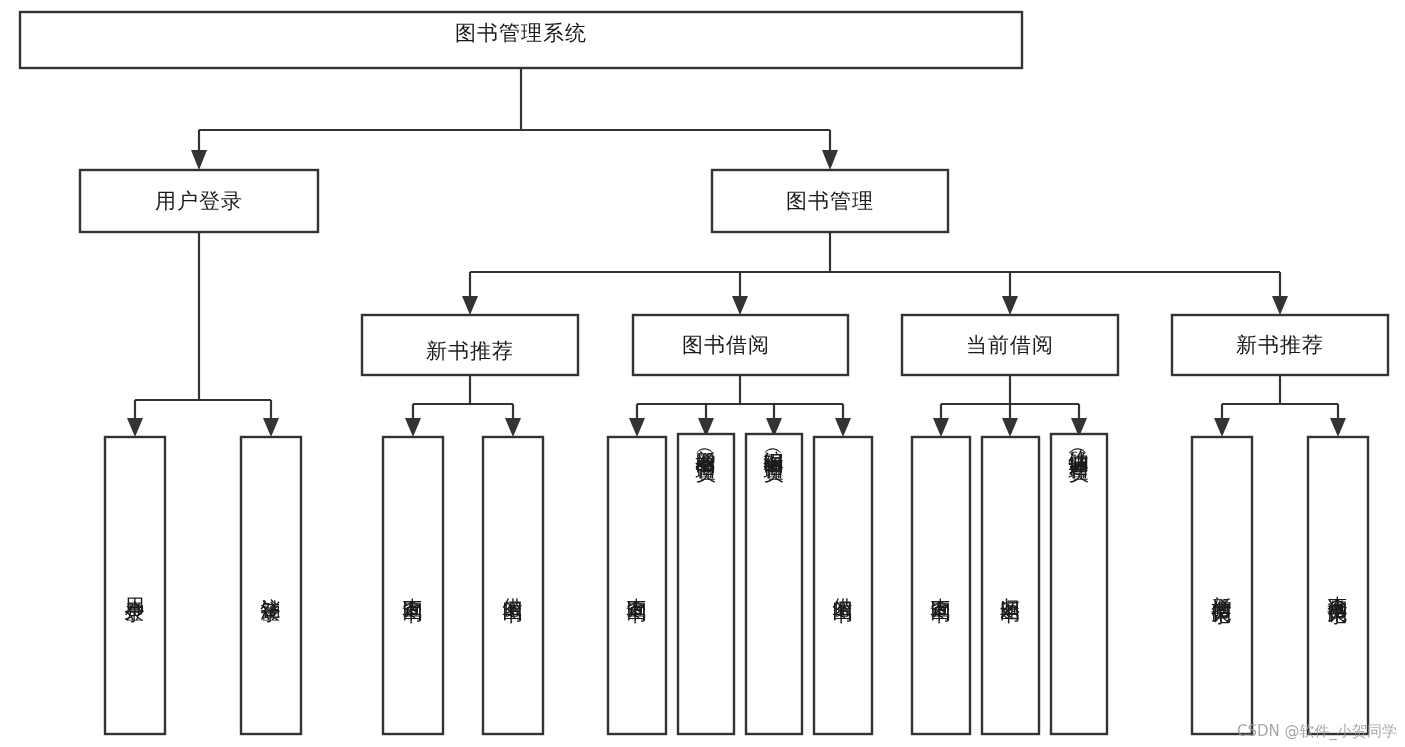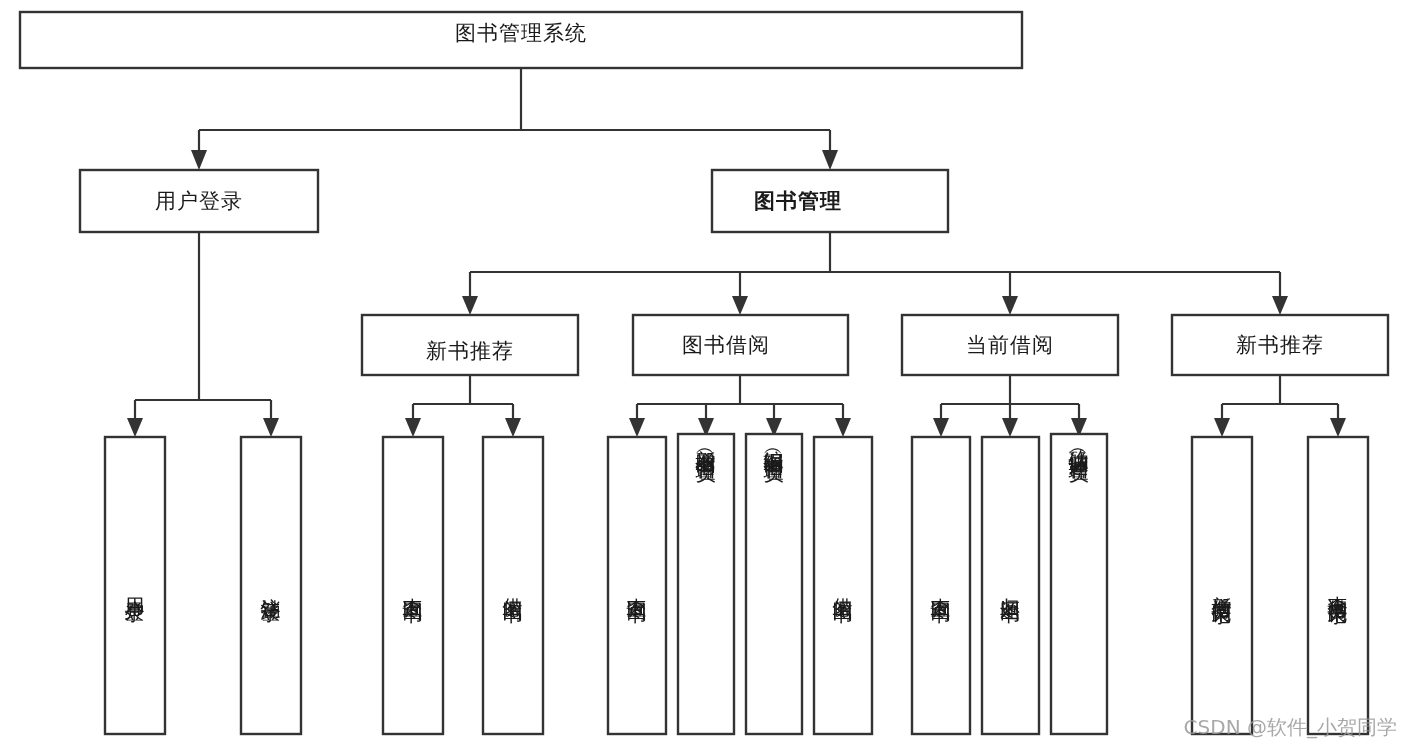--- a/index.html
+++ b/index.html
@@ -69,21 +69,21 @@
     font-size: 21px;
     color: #1a1a1a;
     white-space: nowrap;
     letter-spacing: 1px;
   }
   #watermark {
     position: absolute;
     right: 8px;
     bottom: 6px;
     font-family: "DejaVu Sans", "Liberation Sans", sans-serif;
-    font-size: 20px;
+    font-size: 15px;
     color: #9a9a9a;
     opacity: 0.85;
     white-space: nowrap;
     pointer-events: none;
   }
 </style>
 </head>
 <body>
 
 <div id="diagram-root">
@@ -194,21 +194,21 @@
   </svg>
 
   <div class="hlabel-wrap" style="left:20px; top:12px; width:1002px; height:42px;">
     <span class="hlabel-text">图书管理系统</span>
   </div>
 
   <div class="hlabel-wrap" style="left:80px; top:170px; width:238px; height:62px;">
     <span class="hlabel-text">用户登录</span>
   </div>
 
-  <div class="hlabel-wrap" style="left:680px; top:170px; width:236px; height:62px;font-weight:bold;">
+  <div class="hlabel-wrap" style="left:712px; top:170px; width:236px; height:62px;">
     <span class="hlabel-text">图书管理</span>
   </div>
 
   <div class="hlabel-wrap" style="left:362px; top:315px; width:216px; height:72px;">
     <span class="hlabel-text">新书推荐</span>
   </div>
 
   <div class="hlabel-wrap" style="left:633px; top:315px; width:186px; height:60px;">
     <span class="hlabel-text">图书借阅</span>
   </div>

